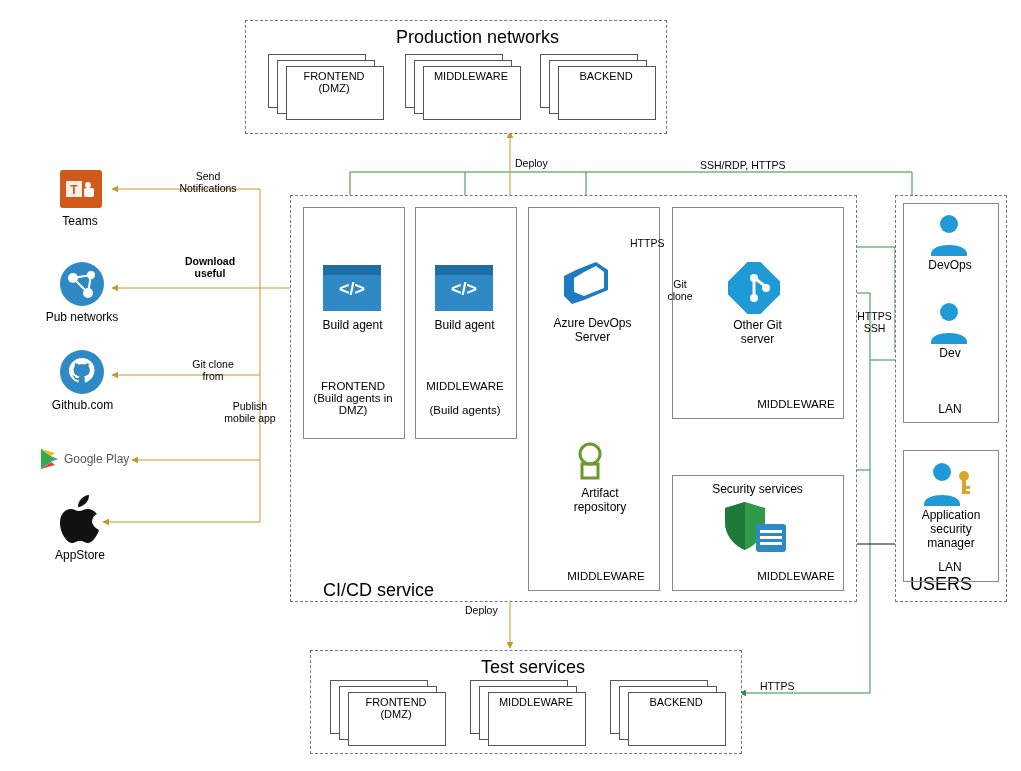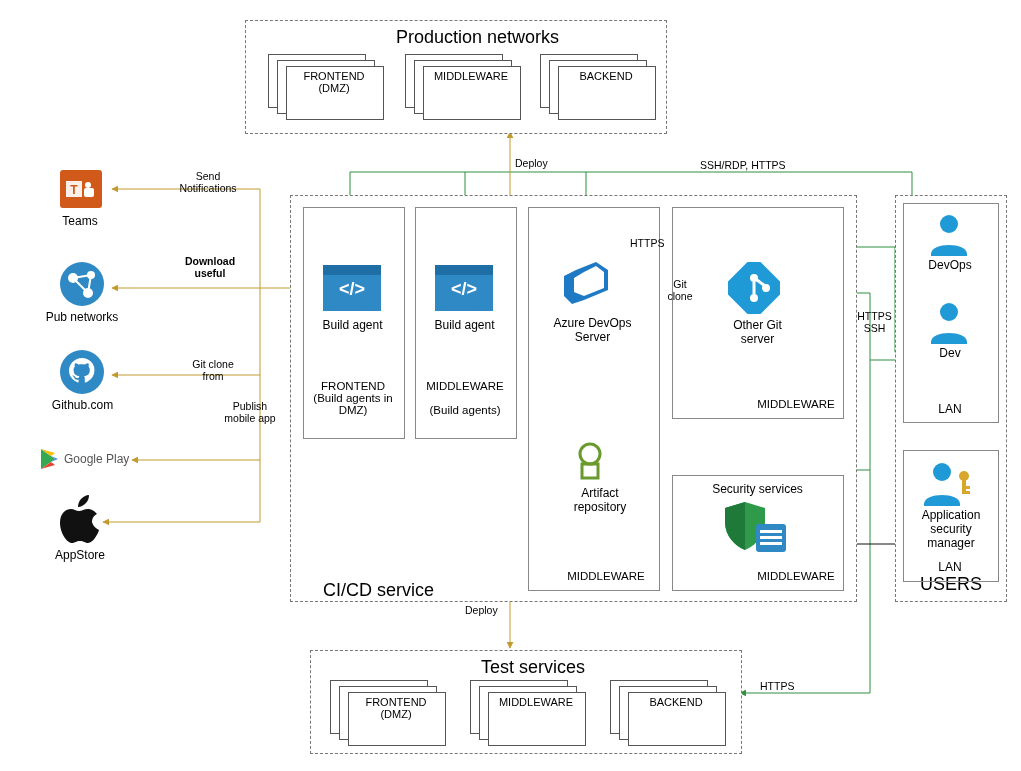--- a/index.html
+++ b/index.html
@@ -227,21 +227,21 @@
   <div class="stlbl">MIDDLEWARE</div>
 </div>
 <div class="stack" style="left:610px;top:680px;">
   <div class="cg" style="left:0;top:0;"></div>
       <div class="cg" style="left:9px;top:6px;"></div>
       <div class="cg" style="left:18px;top:12px;"></div>
   <div class="stlbl">BACKEND</div>
 </div>
 
 <div class="group" style="left:895px;top:195px;width:110px;height:405px;">
-  <div class="gtitle" style="left:24px;bottom:6px;">USERS</div>
+  <div class="gtitle" style="left:14px;bottom:6px;">USERS</div>
 </div>
 <div class="inner" style="left:903px;top:203px;width:94px;height:218px;"></div>
 <div style="position:absolute;left:925px;top:212px;">
   <svg width="48" height="44">
         <circle cx="24" cy="12" r="9" fill="#1f9ad6"></circle>
         <path d="M6 42c0-12 36-12 36 0v2H6z" fill="#1f9ad6"></path>
       </svg>
 </div>
 <div class="iconlbl" style="left:910px;top:258px;width:80px;">DevOps</div>
 <div style="position:absolute;left:925px;top:300px;">

